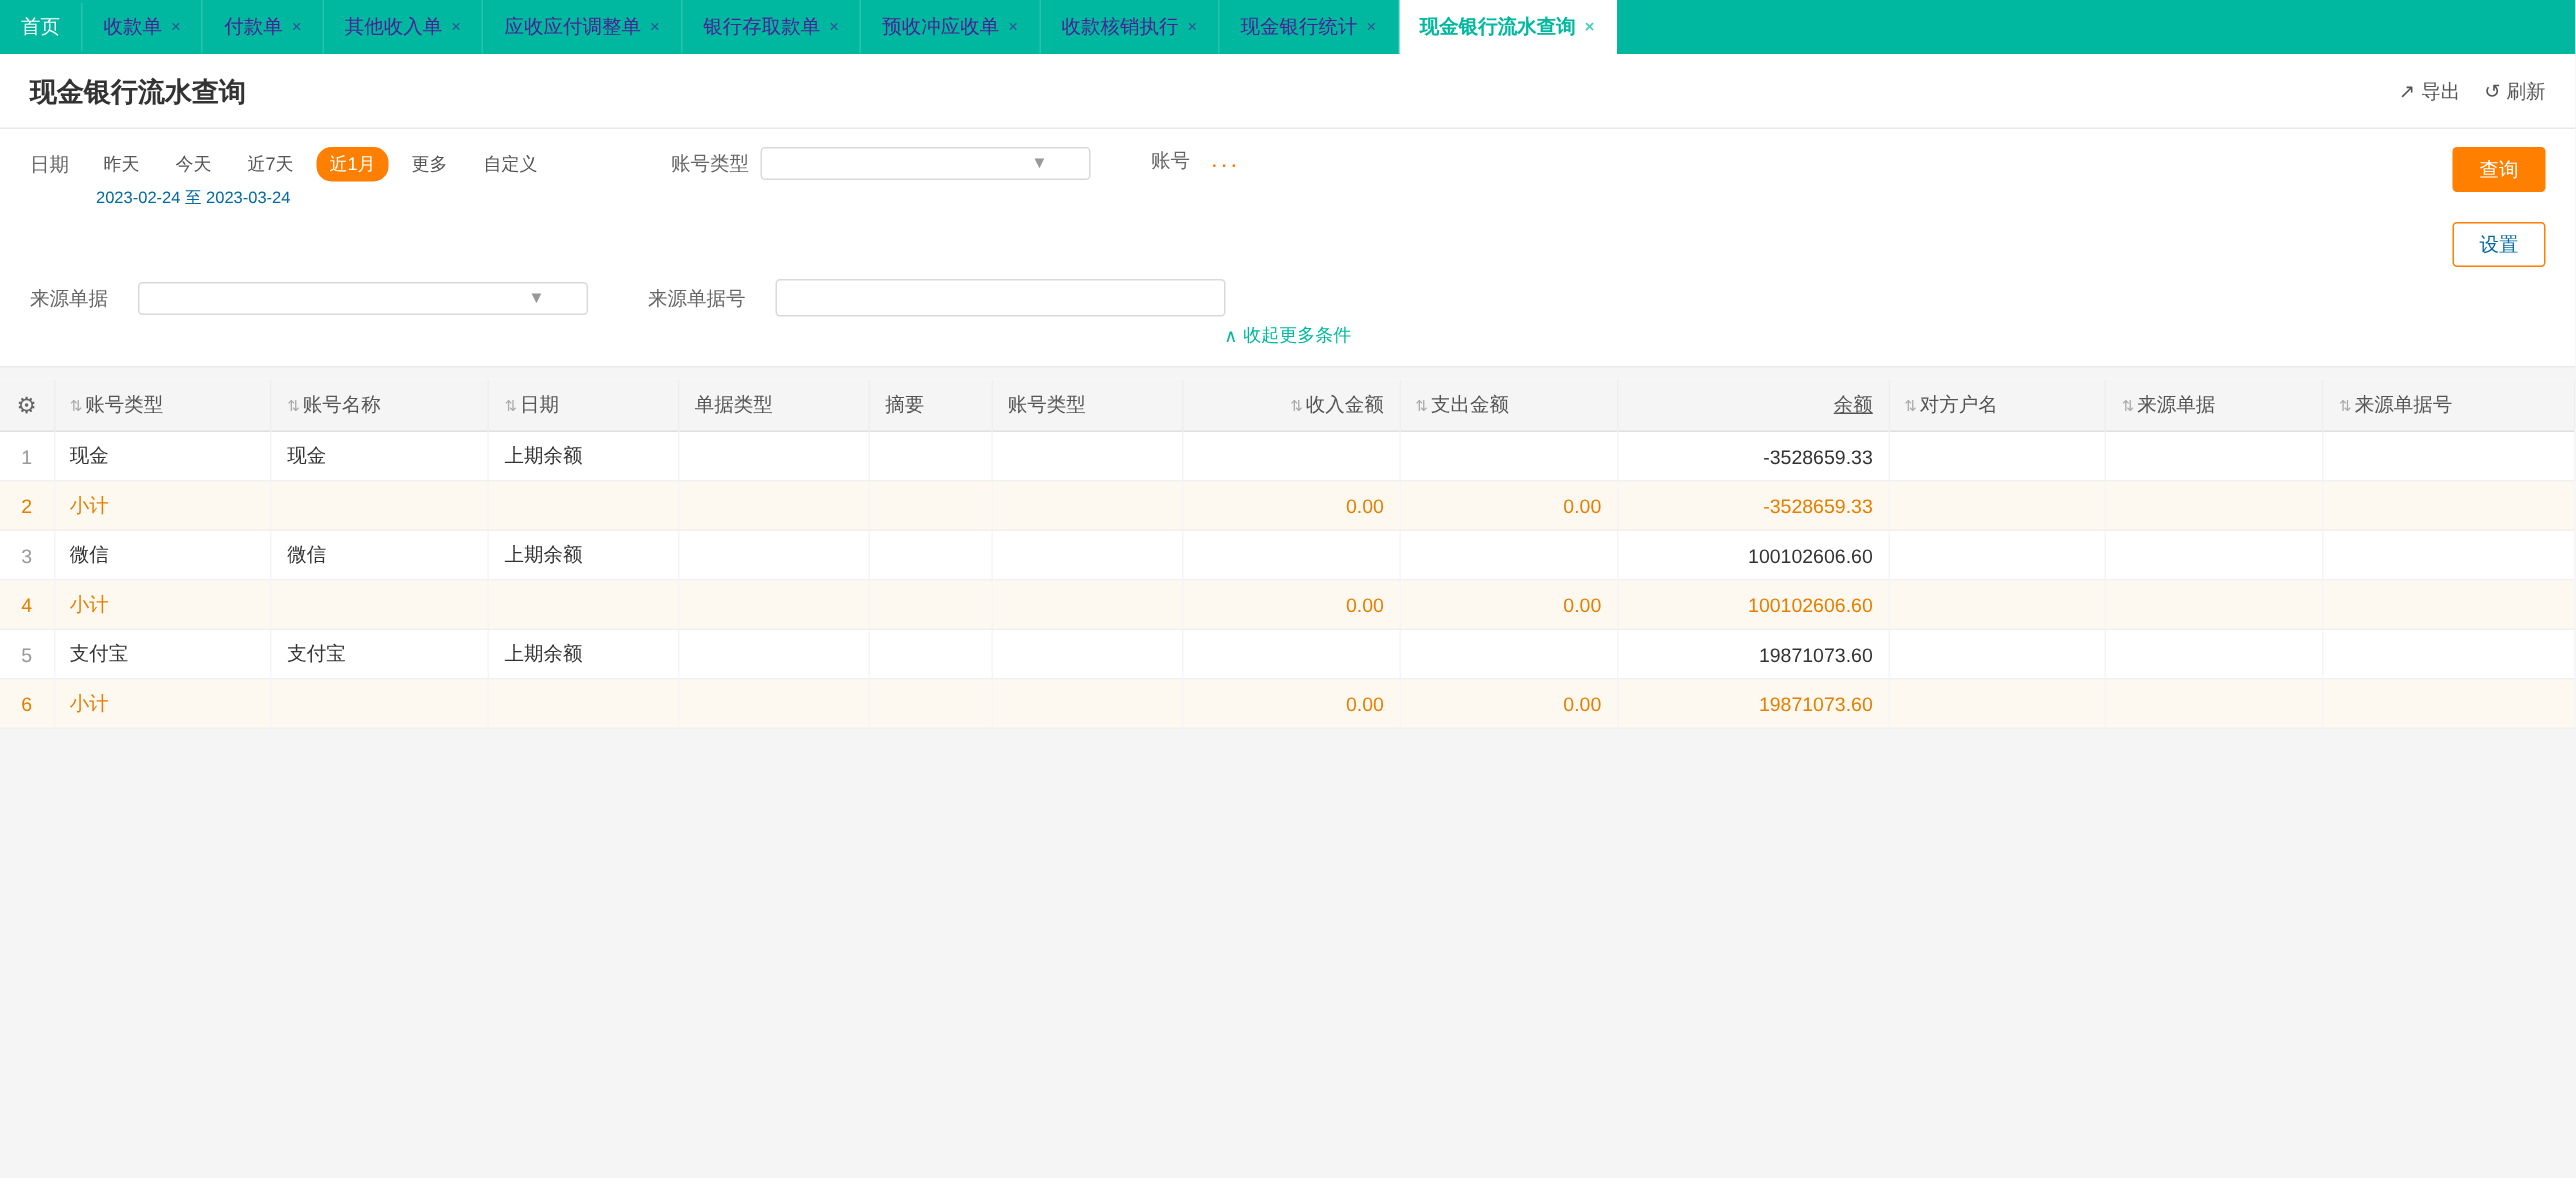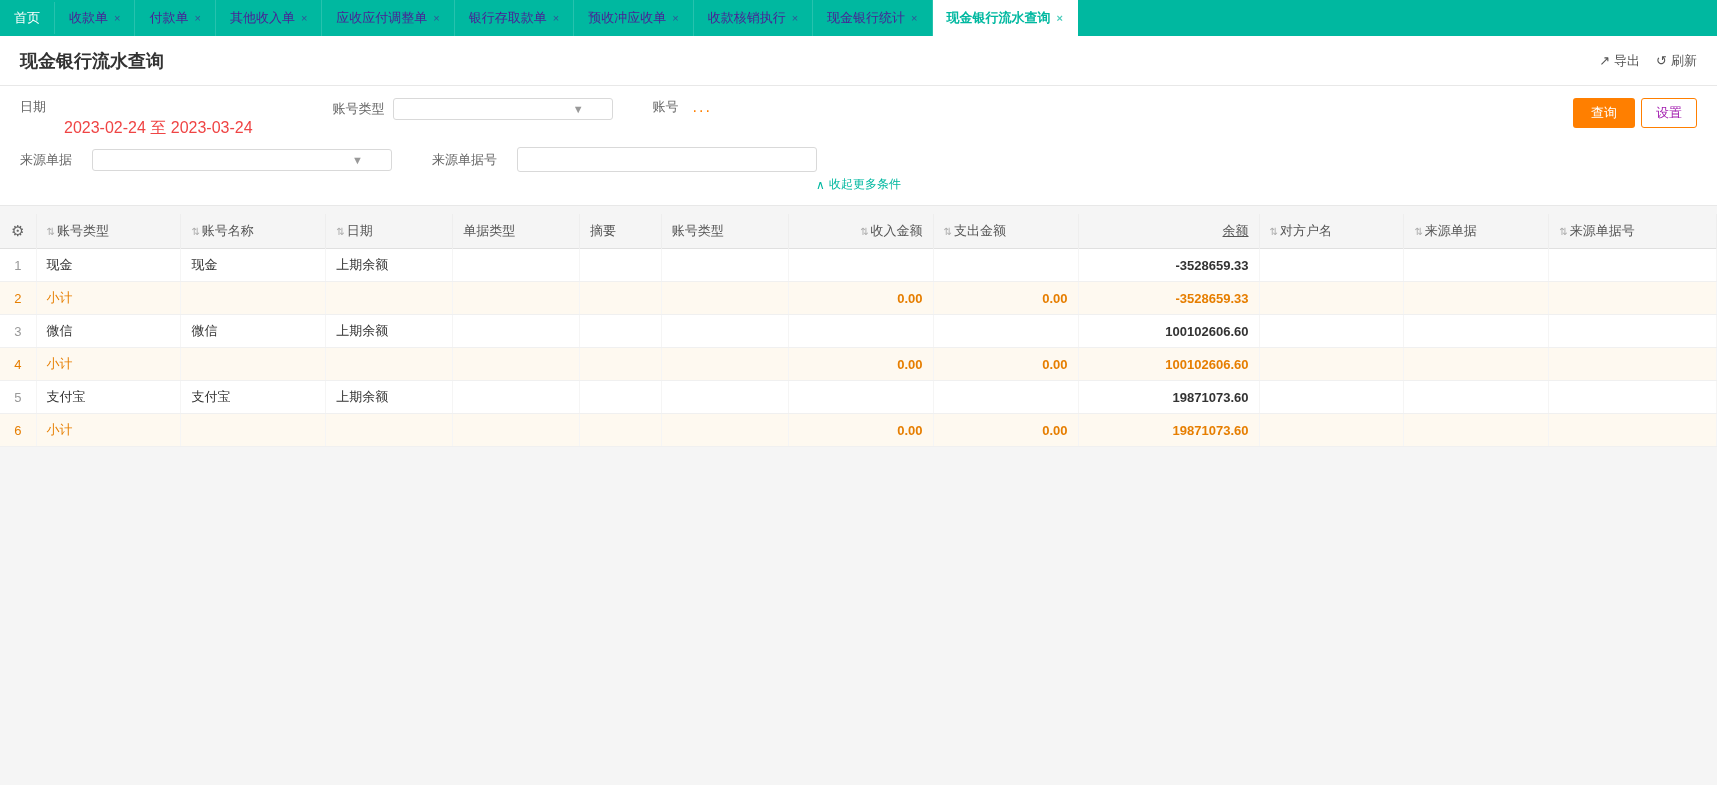--- a/index.html
+++ b/index.html
@@ -105,22 +105,22 @@
       font-size: 12px;
       border: 1px solid transparent;
     }
     .date-btn.active {
       background: #ff7f00;
       color: #fff;
       border-color: #ff7f00;
       border-radius: 10px;
     }
     .date-range {
-      color: #ef4444;
-      font-size: 16px;
+      color: #0369a1;
+      font-size: 11px;
       margin-left: 4px;
     }
     .filter-select {
       border: 1px solid #d9d9d9;
       border-radius: 3px;
       padding: 4px 28px 4px 8px;
       color: #555;
       font-size: 13px;
       background: #fff;
       min-width: 200px;
@@ -143,21 +143,21 @@
       background: #ff7f00;
       color: #fff;
       border: none;
       border-radius: 3px;
       padding: 6px 18px;
       cursor: pointer;
       font-size: 13px;
     }
     .btn-settings {
       background: #fff;
-      color: #a21caf;
+      color: #0369a1;
       border: 1px solid #ff7f00;
       border-radius: 3px;
       padding: 5px 14px;
       cursor: pointer;
       font-size: 13px;
     }
     .collapse-bar {
       text-align: center;
       color: #00b8a0;
       cursor: pointer;
@@ -213,21 +213,21 @@
       border-right: 1px solid #f5f5f5;
       white-space: nowrap;
     }
     .data-table tbody tr.subtotal {
       background: #fef9f0;
     }
     .data-table tbody tr.subtotal td {
       color: #e67e00;
     }
     .data-table .num-col { text-align: center; color: #999; }
-    .data-table .amount-col { text-align: right; font-weight: bold; }
+    .data-table .amount-col { text-align: right; }
     .gear-icon { font-size: 15px; cursor: pointer; color: #666; }
 
     .chevron-icon { font-size: 11px; color: #999; }
   </style>
 </head>
 <body>
 
 <div class="top-nav">
   <div class="nav-home">首页</div>
   <div id="nav-tabs-container" style="display:flex;align-items:center;flex:1;overflow:hidden;">
@@ -260,40 +260,48 @@
 <div class="filter-area">
   <div style="display:flex; align-items:flex-start; gap:20px;">
 
     <div style="flex:1;">
 
       <div class="filter-row" style="align-items:flex-start;">
 
         <div style="display:flex;flex-direction:column;gap:2px;">
           <div style="display:flex;align-items:center;gap:8px;">
             <span class="filter-label">日期</span>
+            <div class="date-options" id="date-options-container">
+                <span class="date-btn">昨天</span>
+                <span class="date-btn">今天</span>
+                <span class="date-btn">近7天</span>
+                <span class="date-btn active">近1月</span>
+                <span class="date-btn">更多</span>
+                <span class="date-btn">自定义</span>
+              </div>
           </div>
           <div style="margin-left:40px;">
             <span class="date-range">2023-02-24 至 2023-03-24</span>
           </div>
         </div>
 
         <div style="display:flex;align-items:center;gap:8px;margin-left:60px;">
           <span class="filter-label">账号类型</span>
           <div class="filter-select" style="min-width:220px;">
             <span></span>
             <span class="chevron-icon">▼</span>
           </div>
         </div>
 
         <div style="display:flex;align-items:center;gap:8px;margin-left:20px;">
           <span class="filter-label">账号</span>
           <span class="dots-btn">...</span>
         </div>
 
-        <div style="display:flex;flex-direction:row;gap:6px;margin-left:auto;">
+        <div style="display:flex;flex-direction:column;gap:20px;margin-left:auto;">
           <button class="btn-query">查询</button>
           <button class="btn-settings">设置</button>
         </div>
       </div>
 
       <div class="filter-row" style="margin-bottom:0;">
         <span class="filter-label">来源单据</span>
         <div class="filter-select" style="min-width:300px;">
           <span></span>
           <span class="chevron-icon">▼</span>

